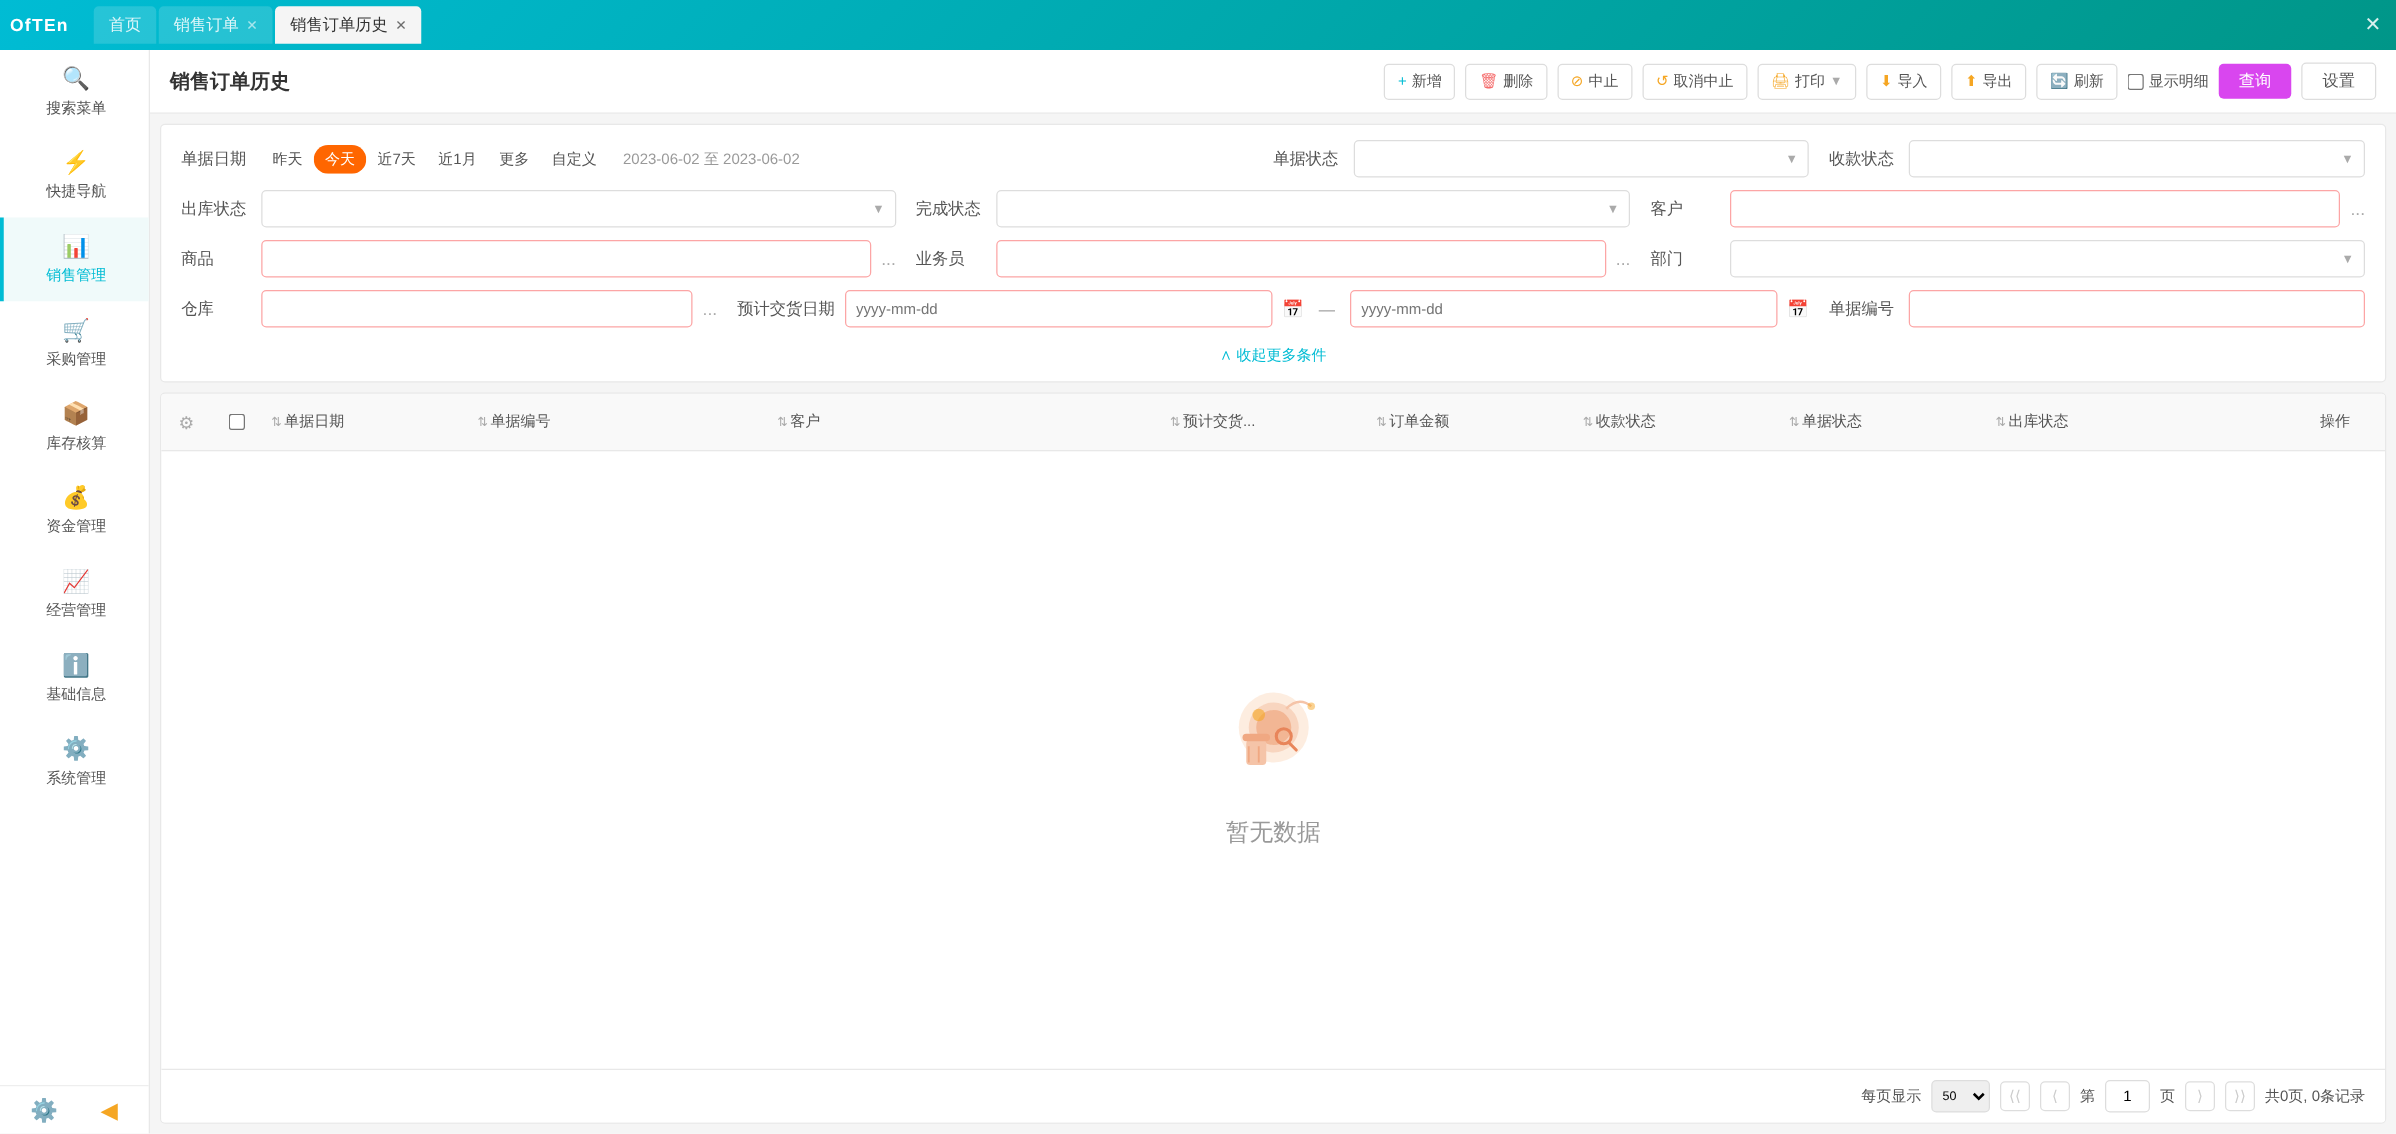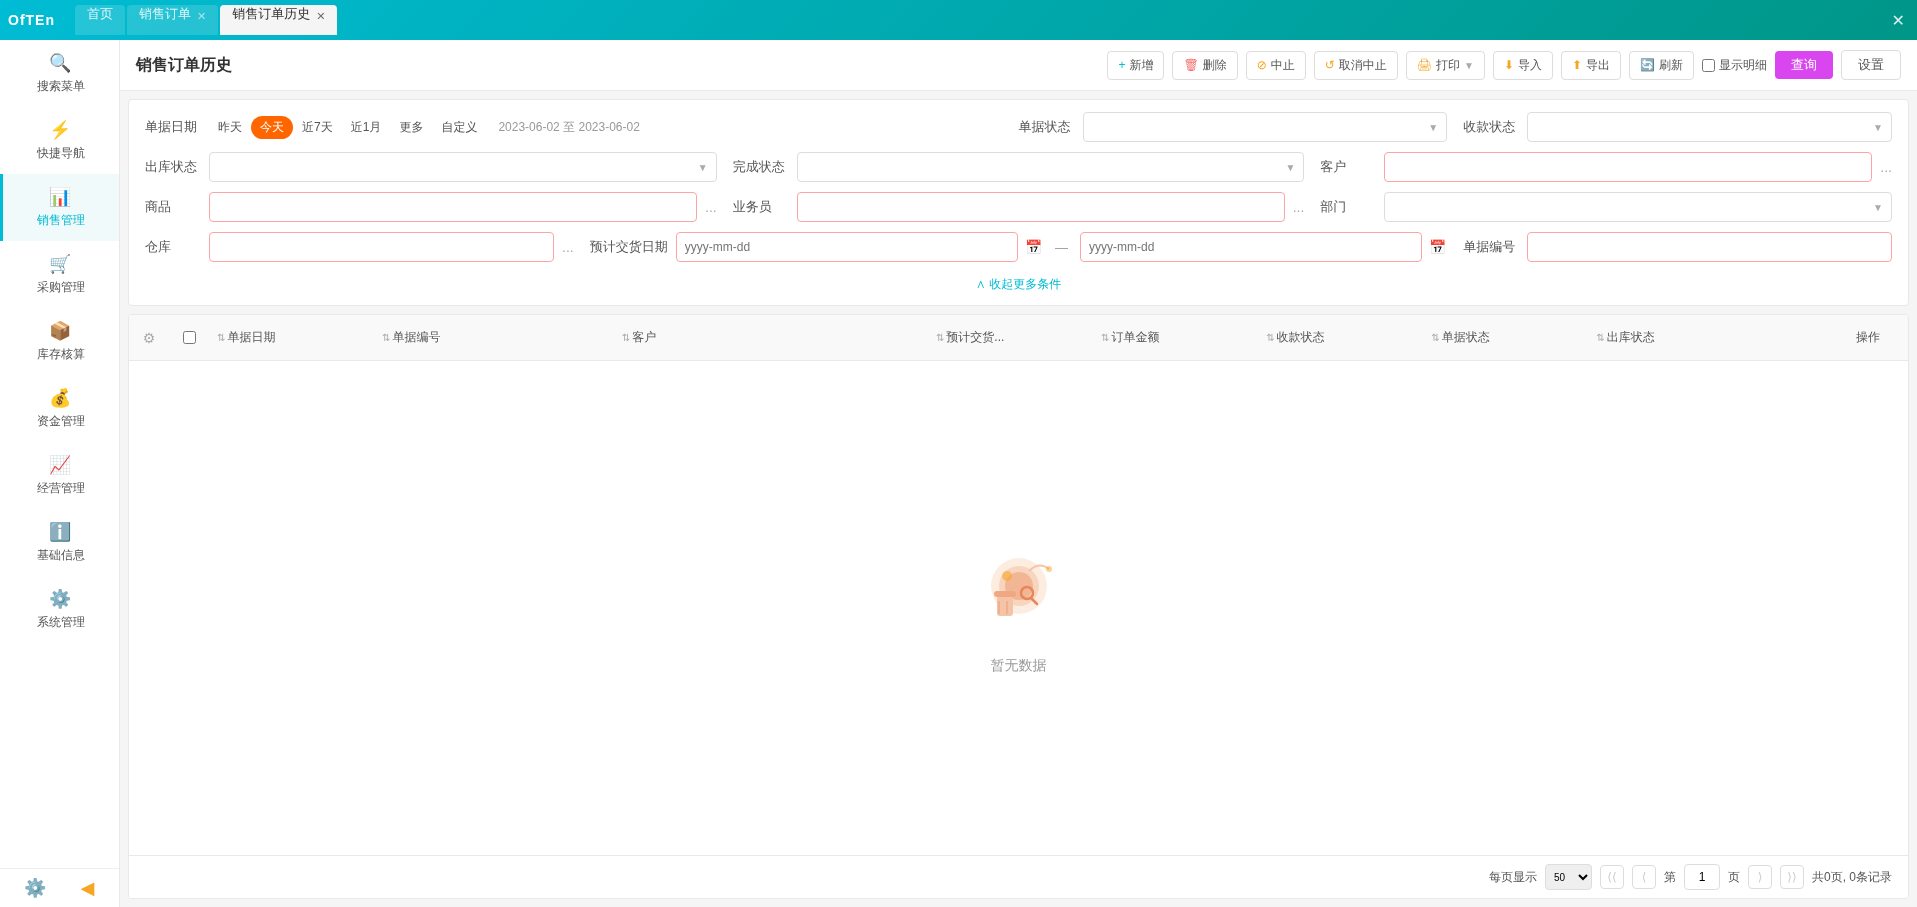--- a/index.html
+++ b/index.html
@@ -19,21 +19,21 @@
       display: flex;
       align-items: center;
       gap: 2px;
       flex: 1;
     }
     .tab-item {
       height: 30px;
       padding: 12px 12px;
       border-radius: 4px 4px 0 0;
       display: flex;
-      align-items: flex-end;
+      align-items: center;
       gap: 6px;
       cursor: pointer;
       font-size: 13px;
       color: rgba(255,255,255,0.85);
       background: rgba(255,255,255,0.15);
     }
     .tab-item.active {
       background: #f5f5f5;
       color: #333;
     }
@@ -309,21 +309,21 @@
       align-items: center;
       justify-content: center;
       padding: 60px 0;
       gap: 16px;
     }
     .empty-icon {
       width: 100px;
       height: 100px;
     }
     .empty-text {
-      font-size: 14px;
+      font-size: 19px;
       color: #999;
     }
 
     
     .table-footer {
       border-top: 1px solid #e8e8e8;
       padding: 8px 16px;
       display: flex;
       align-items: center;
       justify-content: flex-end;

